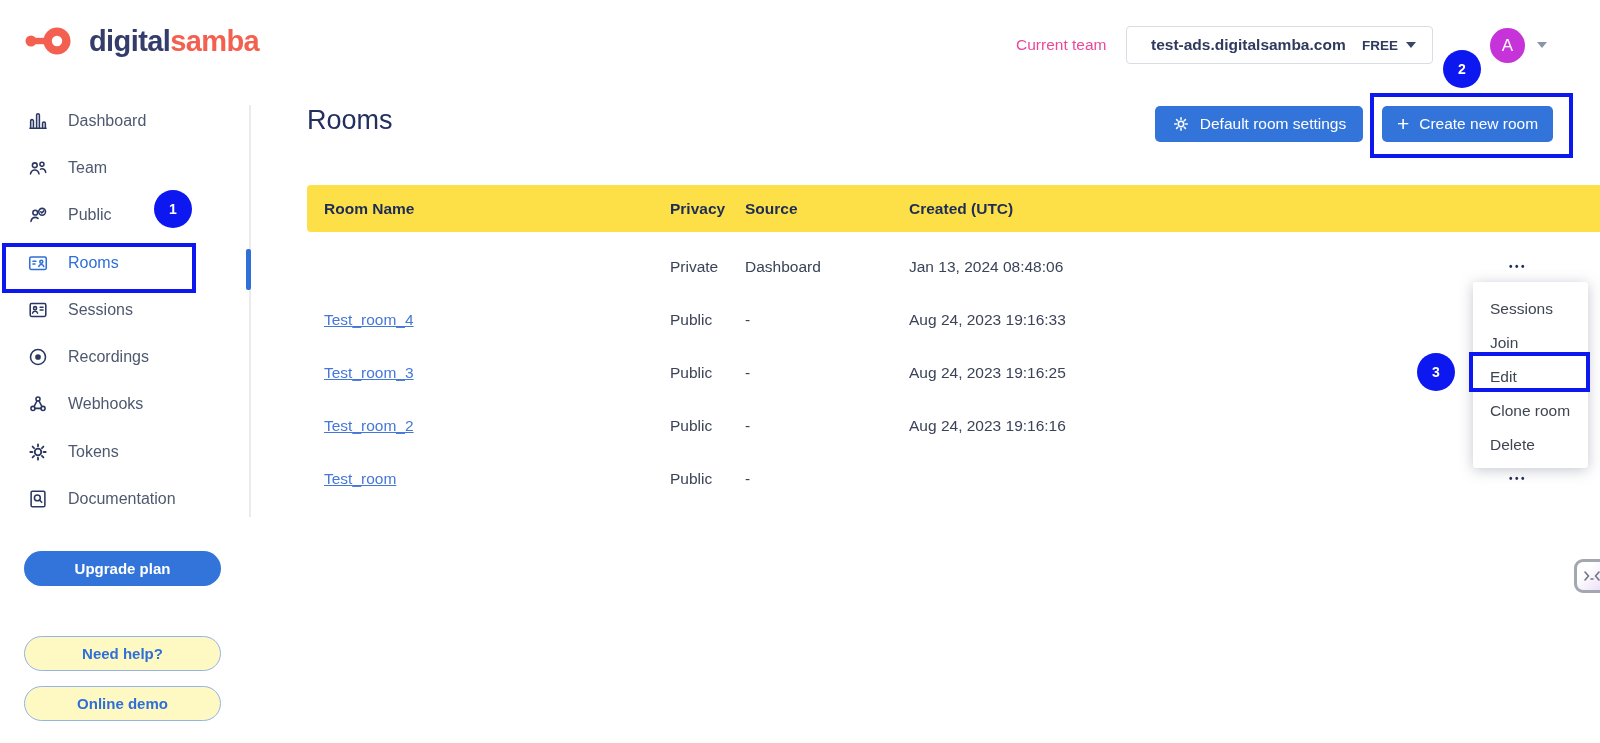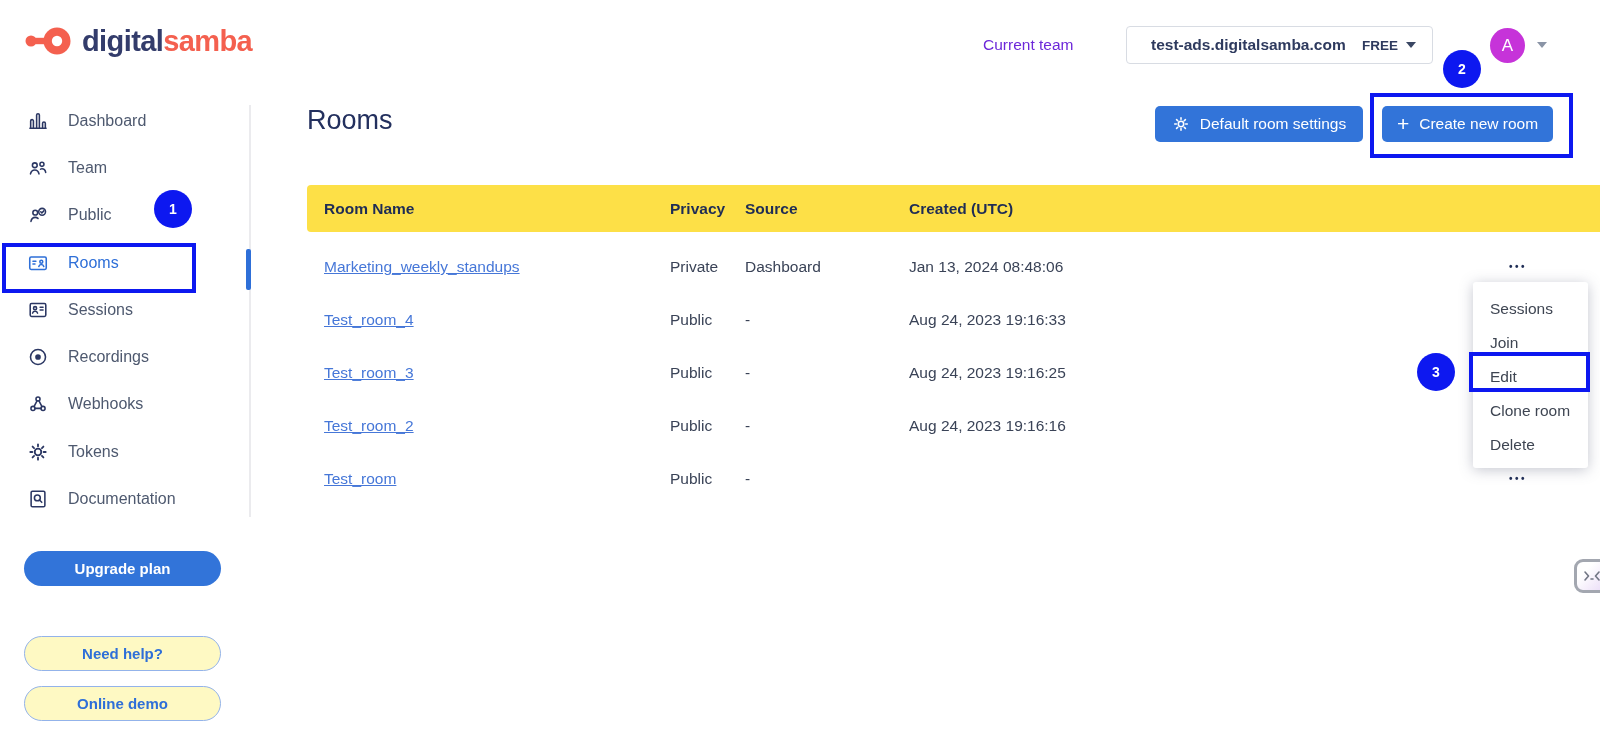--- a/index.html
+++ b/index.html
@@ -7,26 +7,26 @@
   body {
     position:relative;
     font-family:"Liberation Sans", sans-serif;
     background:#ffffff;
     overflow:hidden;
     color:#3a4357;
   }
   svg { display:block; }
 
   
-  .logo { position:absolute; left:24px; top:23px; display:flex; align-items:center; gap:6px; cursor:pointer; }
+  .logo { position:absolute; left:24px; top:23px; display:flex; align-items:center; gap:13px; cursor:pointer; }
   .wordmark { font-size:29px; font-weight:bold; letter-spacing:-0.6px; }
   .wm-digital { color:#333c6b; }
   .wm-samba  { color:#f4604f; }
 
-  .team-label { position:absolute; left:983px; top:36px; font-size:15.5px; color:#6d28d9; }
+  .team-label { position:absolute; left:1016px; top:36px; font-size:15.5px; color:#ec4899; }
   .team-box {
     position:absolute; left:1126px; top:26px; width:307px; height:38px;
     border:1px solid #d8dce3; border-radius:4px; background:#fff;
     display:flex; align-items:center; justify-content:space-between;
     padding:0 16px 0 24px; cursor:pointer;
   }
   .team-domain { font-weight:bold; color:#2e3a5e; font-size:15.5px; }
   .team-plan { display:flex; align-items:center; gap:8px; color:#2e3a5e; font-size:13.5px; font-weight:bold; }
   .caret-down { width:0; height:0; border-left:5px solid transparent; border-right:5px solid transparent; border-top:6px solid #3a4763; }
   .avatar {
@@ -284,21 +284,20 @@
 <div class="create-annotation"></div>
 
 <div class="table-header">
   <span class="c-name">Room Name</span>
   <span class="c-priv">Privacy</span>
   <span class="c-src">Source</span>
   <span class="c-date">Created (UTC)</span>
 </div>
 
 <div class="t-row" style="top:240px">
-  <a class="c-name room-link">Marketing_weekly_standups</a>
   <span class="c-priv cell-text">Private</span>
   <span class="c-src cell-text">Dashboard</span>
   <span class="c-date cell-text">Jan 13, 2024 08:48:06</span>
 </div>
 <div class="row-dots" style="top:240px">•••</div>
 
 <div class="t-row" style="top:293px">
   <a class="c-name room-link">Test_room_4</a>
   <span class="c-priv cell-text">Public</span>
   <span class="c-src cell-text">-</span>

